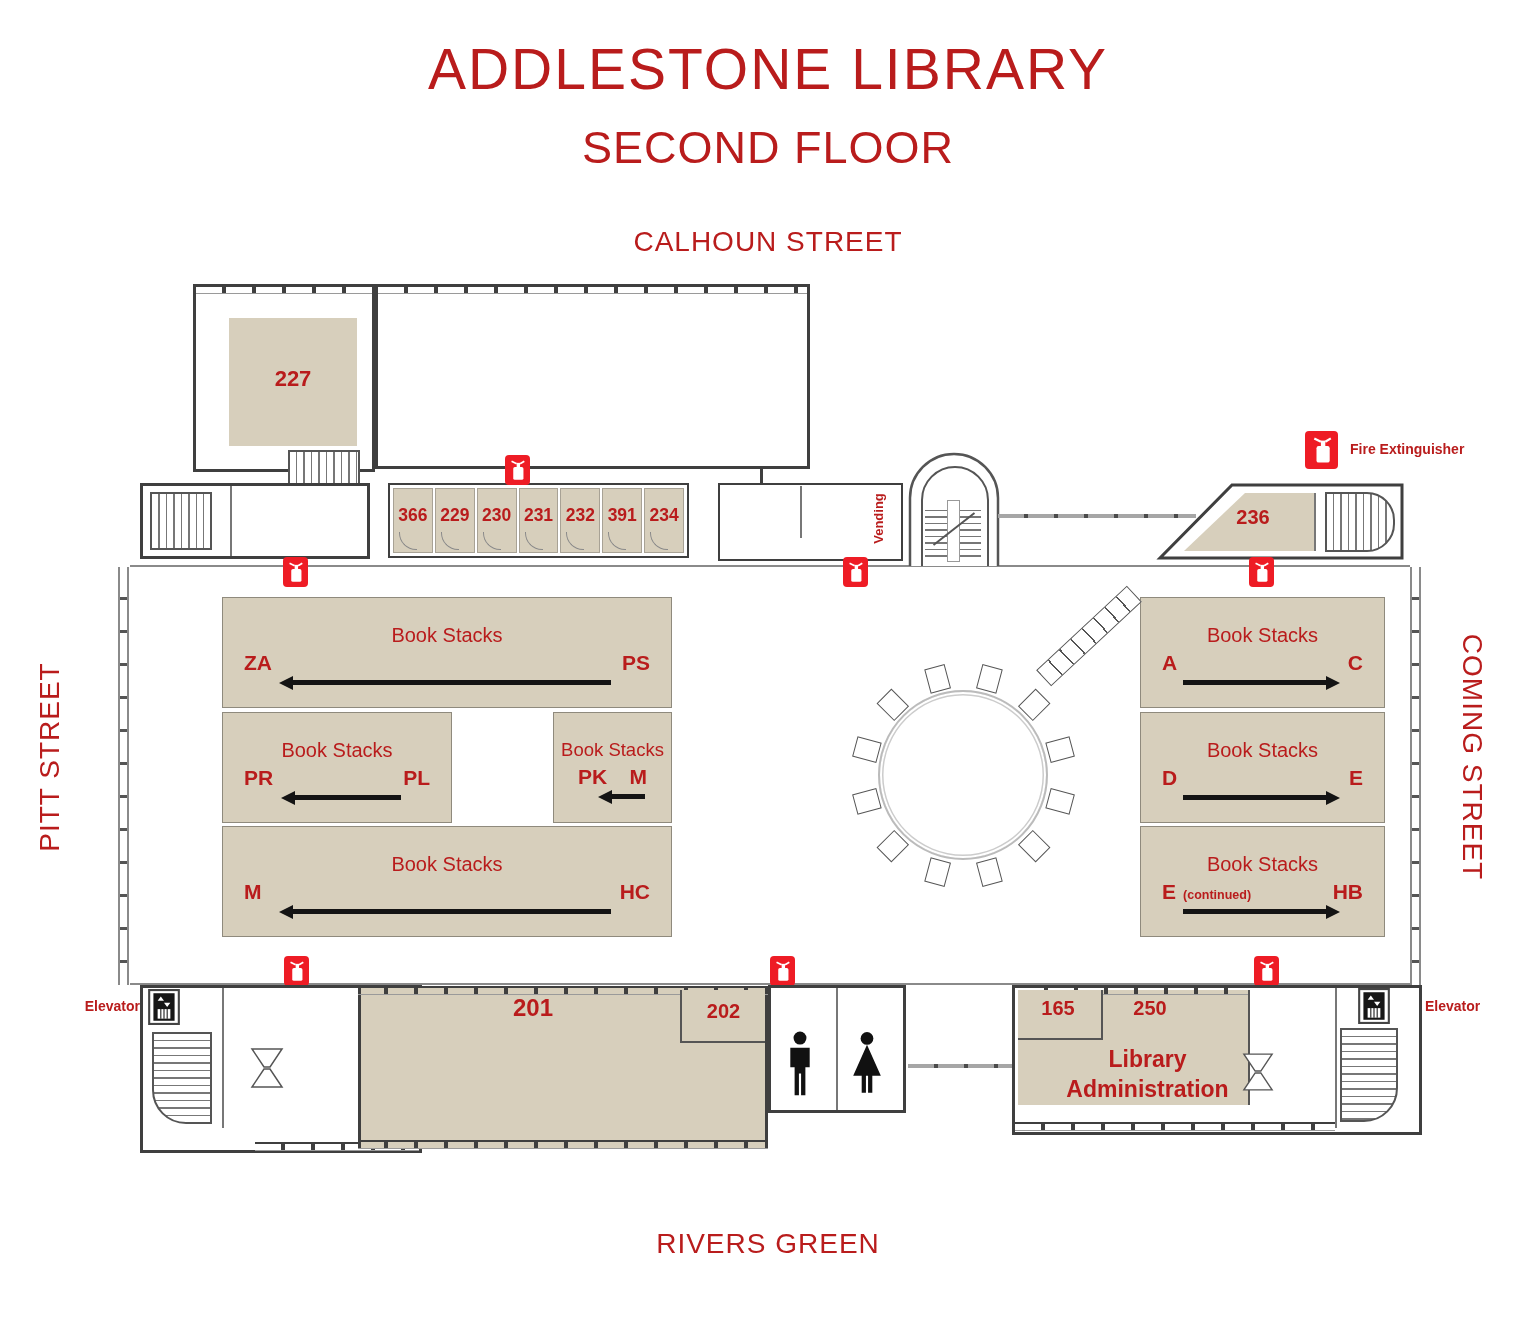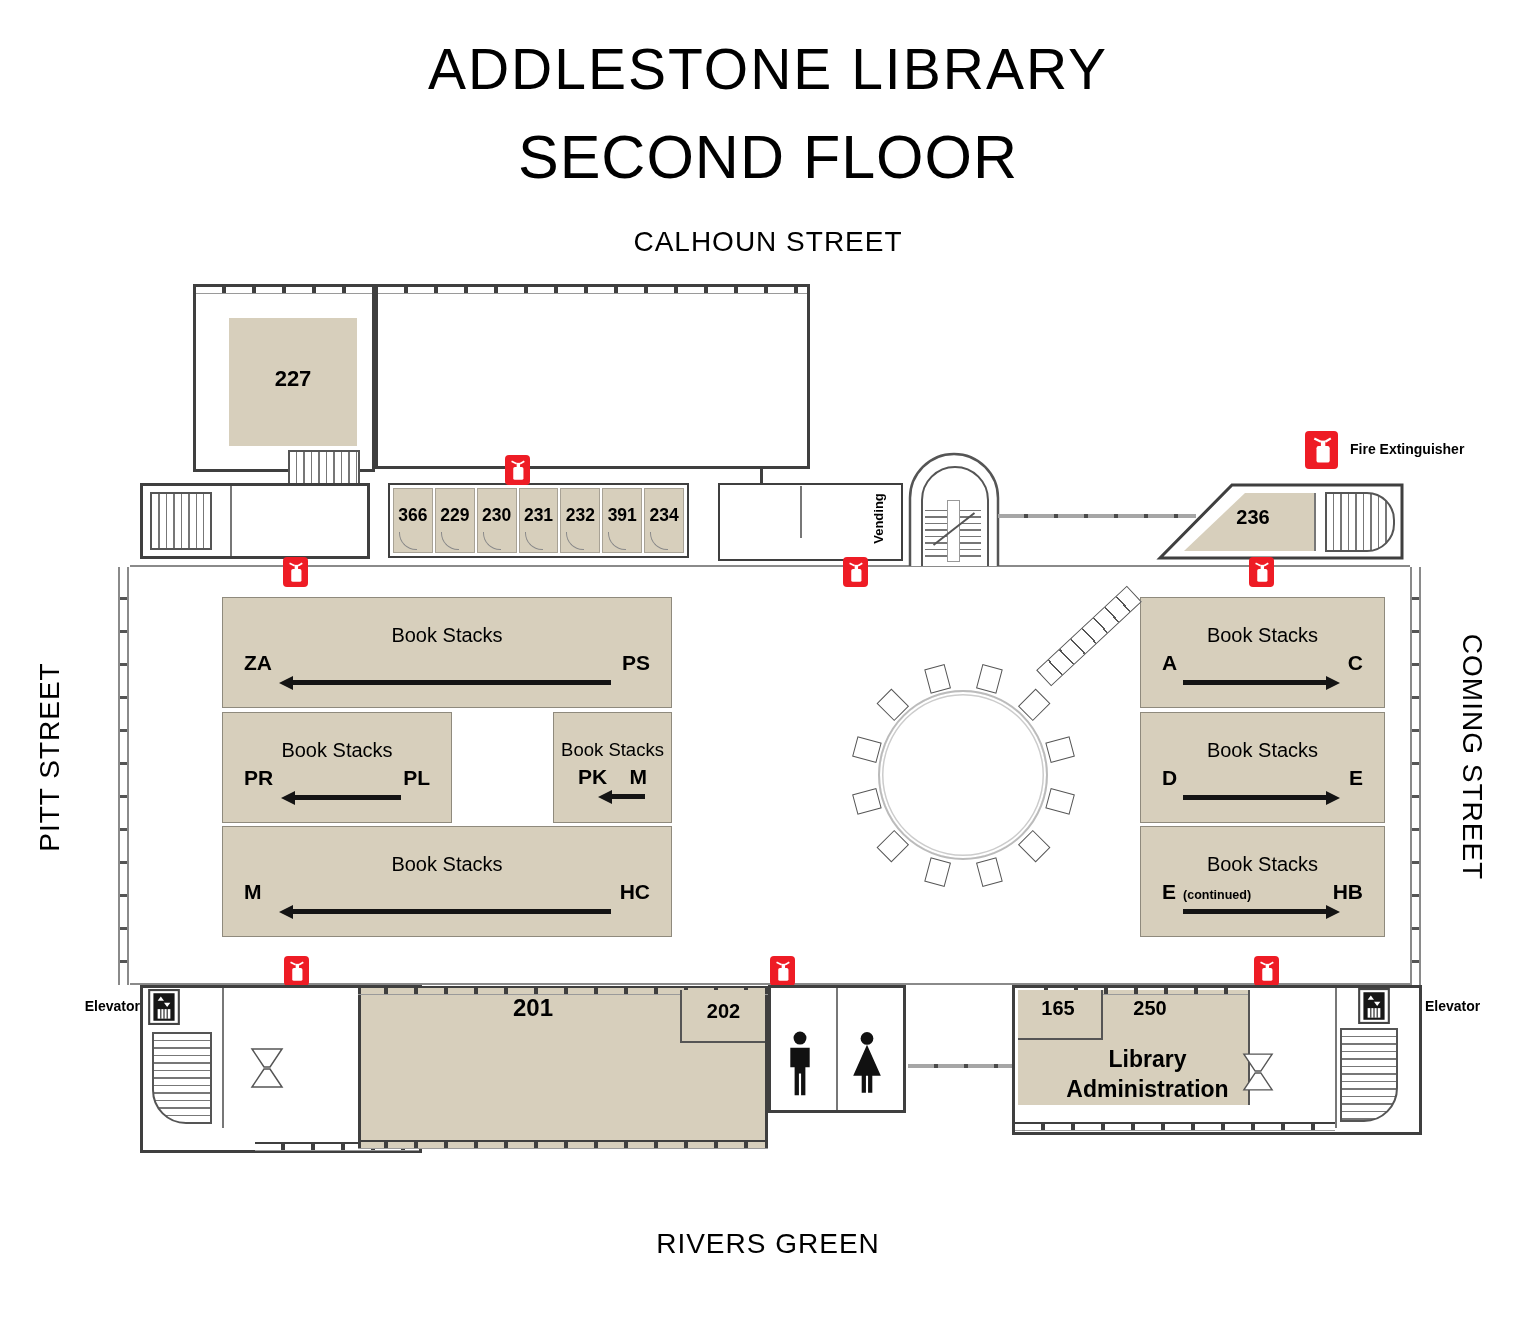--- a/index.html
+++ b/index.html
@@ -1,23 +1,23 @@
 <!DOCTYPE html>
 <html><head>
 <meta charset="utf-8">
 <style>
   html,body{margin:0;padding:0;background:#fff;}
   .root{position:relative;width:1536px;height:1336px;background:#fff;overflow:hidden;
-        font-family:"Liberation Sans",sans-serif;color:#000000;}
+        font-family:"Liberation Sans",sans-serif;color:#b91c1c;}
   .abs{position:absolute;box-sizing:border-box;}
   .ctr{text-align:center;}
   .b{font-weight:bold;}
   
   .title{left:0;width:100%;top:36px;font-size:57px;letter-spacing:2px;font-weight:500;}
-  .subtitle{left:0;width:100%;top:122px;font-size:61px;letter-spacing:1px;font-weight:500;}
+  .subtitle{left:0;width:100%;top:122px;font-size:45px;letter-spacing:1px;font-weight:500;}
   .street-h{font-size:28px;letter-spacing:1px;font-weight:500;}
   .street-v{font-size:28px;letter-spacing:1px;font-weight:500;white-space:nowrap;text-align:center;}
   
   .blk{background:#fff;border:3px solid #3f3f3f;}
   .blk2{background:#fff;border:2.5px solid #3f3f3f;}
   .tan{background:#d7cfbc;}
   .pier-h{background:repeating-linear-gradient(90deg,transparent 0 26px,#3f3f3f 26px 30px);
           border-top:2.5px solid #3f3f3f;border-bottom:1.5px solid #9a9a9a;height:9px;}
   .win-v{border-left:2px solid #8a8a8a;border-right:2px solid #8a8a8a;
          background:repeating-linear-gradient(180deg,transparent 0 30px,#555 30px 33px);}

